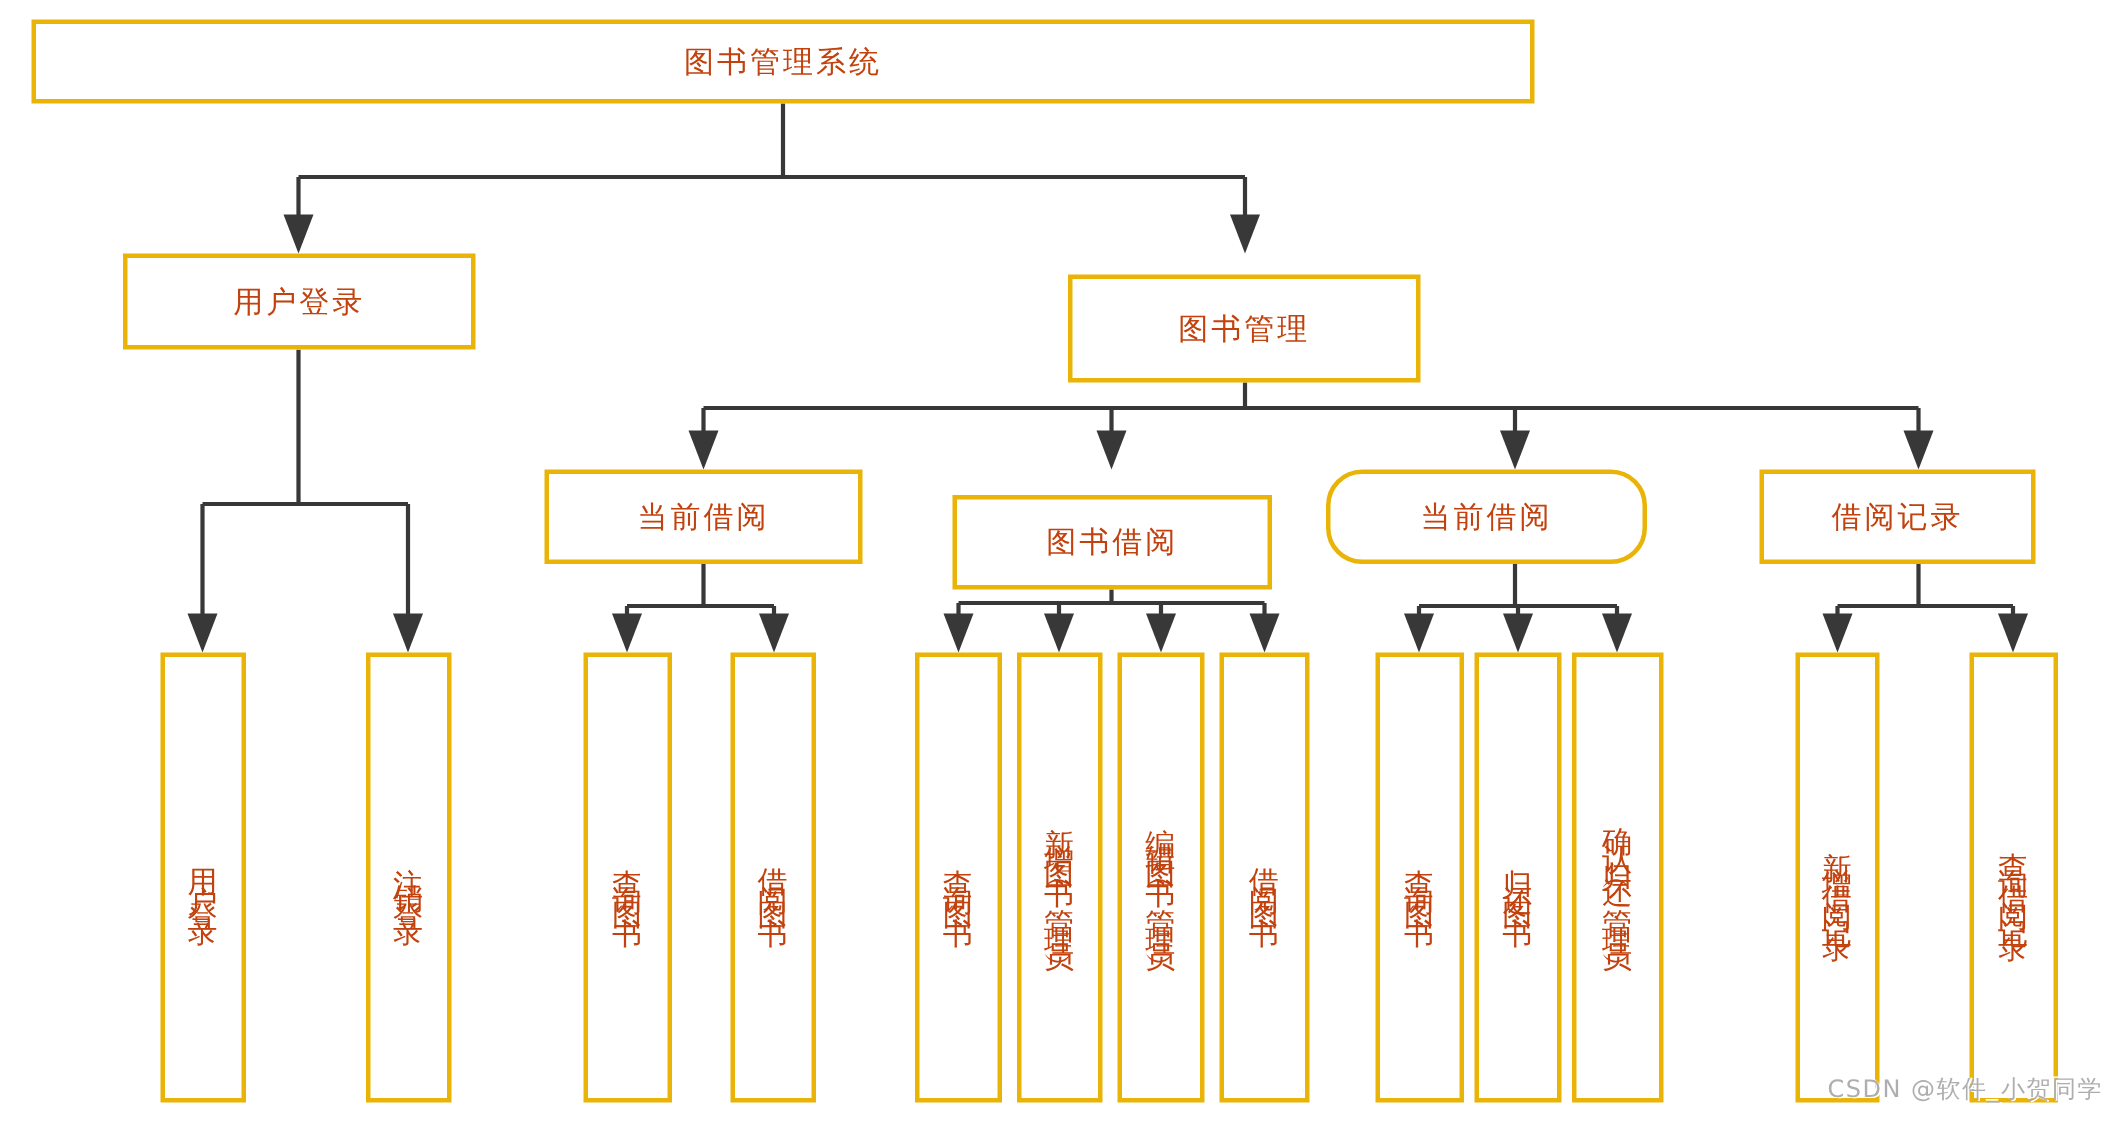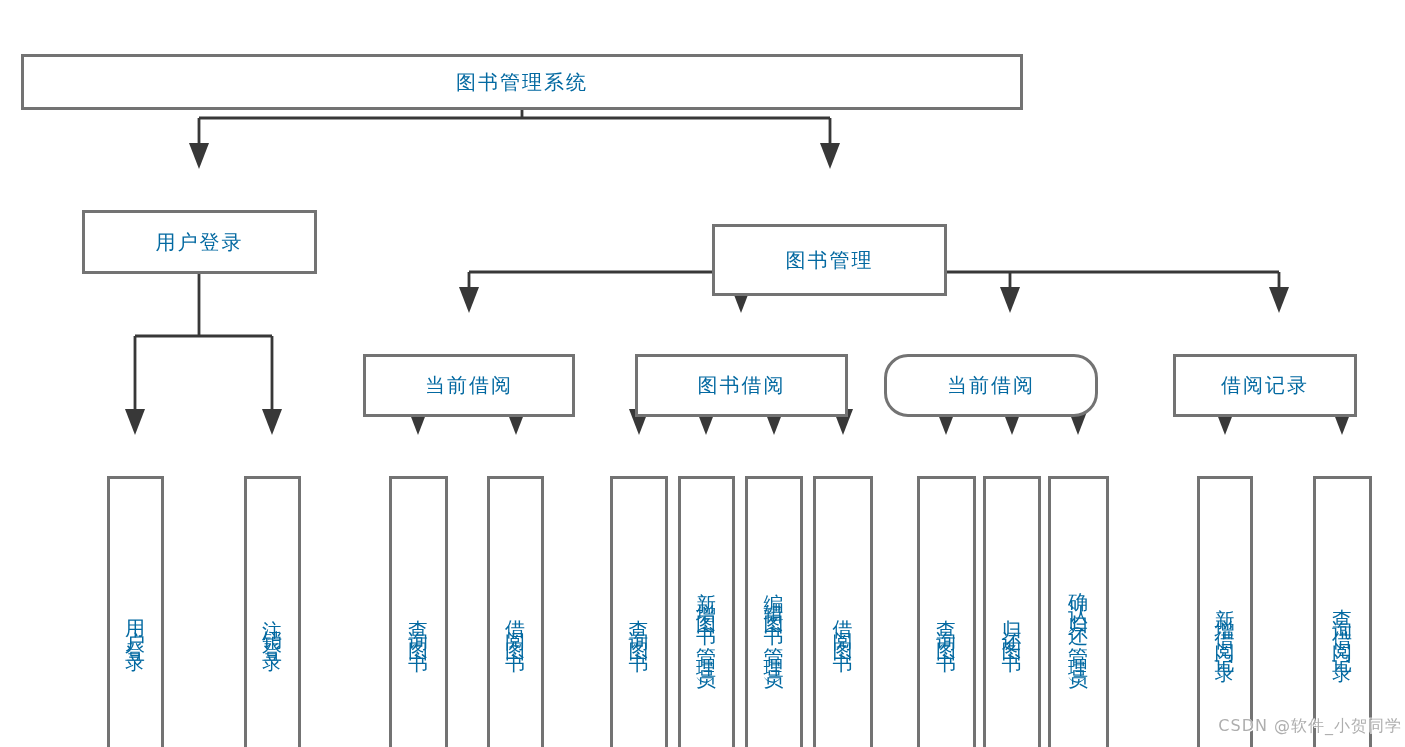--- a/index.html
+++ b/index.html
@@ -19,27 +19,26 @@
     position: absolute;
     left: 0;
     top: 0;
     width: 1405px;
     height: 747px;
   }
   .box {
     position: absolute;
     box-sizing: border-box;
     background: #ffffff;
-    border: 3px solid #737373;
-    color: #0369a1;
+    border: 3px solid #eab308;
+    color: #c2410c;
     display: flex;
     align-items: center;
     justify-content: center;
     text-align: center;
-    margin-top: 41px;
   }
   .box.h {
     font-size: 20px;
     letter-spacing: 2px;
     white-space: nowrap;
   }
   .box.v {
     writing-mode: vertical-rl;
     text-orientation: upright;
     font-size: 20px;
@@ -120,21 +119,21 @@
       <path class="arrowhead" d="M1342 435 l-10 -26 l20 0 z"></path>
     </g>
   </svg>
 
   <div class="box h" style="left:21px; top:13px; width:1002px; height:56px;">图书管理系统</div>
 
   <div class="box h" style="left:82px; top:169px; width:235px; height:64px;">用户登录</div>
   <div class="box h" style="left:712px; top:183px; width:235px; height:72px;">图书管理</div>
 
   <div class="box h" style="left:363px; top:313px; width:212px; height:63px;">当前借阅</div>
-  <div class="box h" style="left:635px; top:313px; width:213px; height:63px;">图书借阅</div>
+  <div class="box h" style="left:635px; top:330px; width:213px; height:63px;">图书借阅</div>
   <div class="box h" style="left:884px; top:313px; width:214px; height:63px;border-radius:24px;">当前借阅</div>
   <div class="box h" style="left:1173px; top:313px; width:184px; height:63px;">借阅记录</div>
 
   <div class="box v" style="left:107px; top:435px; width:57px; height:300px;">用户登录</div>
   <div class="box v" style="left:244px; top:435px; width:57px; height:300px;">注销登录</div>
 
   <div class="box v" style="left:389px; top:435px; width:59px; height:300px;">查询图书</div>
   <div class="box v" style="left:487px; top:435px; width:57px; height:300px;">借阅图书</div>
 
   <div class="box v" style="left:610px; top:435px; width:58px; height:300px;">查询图书</div>

